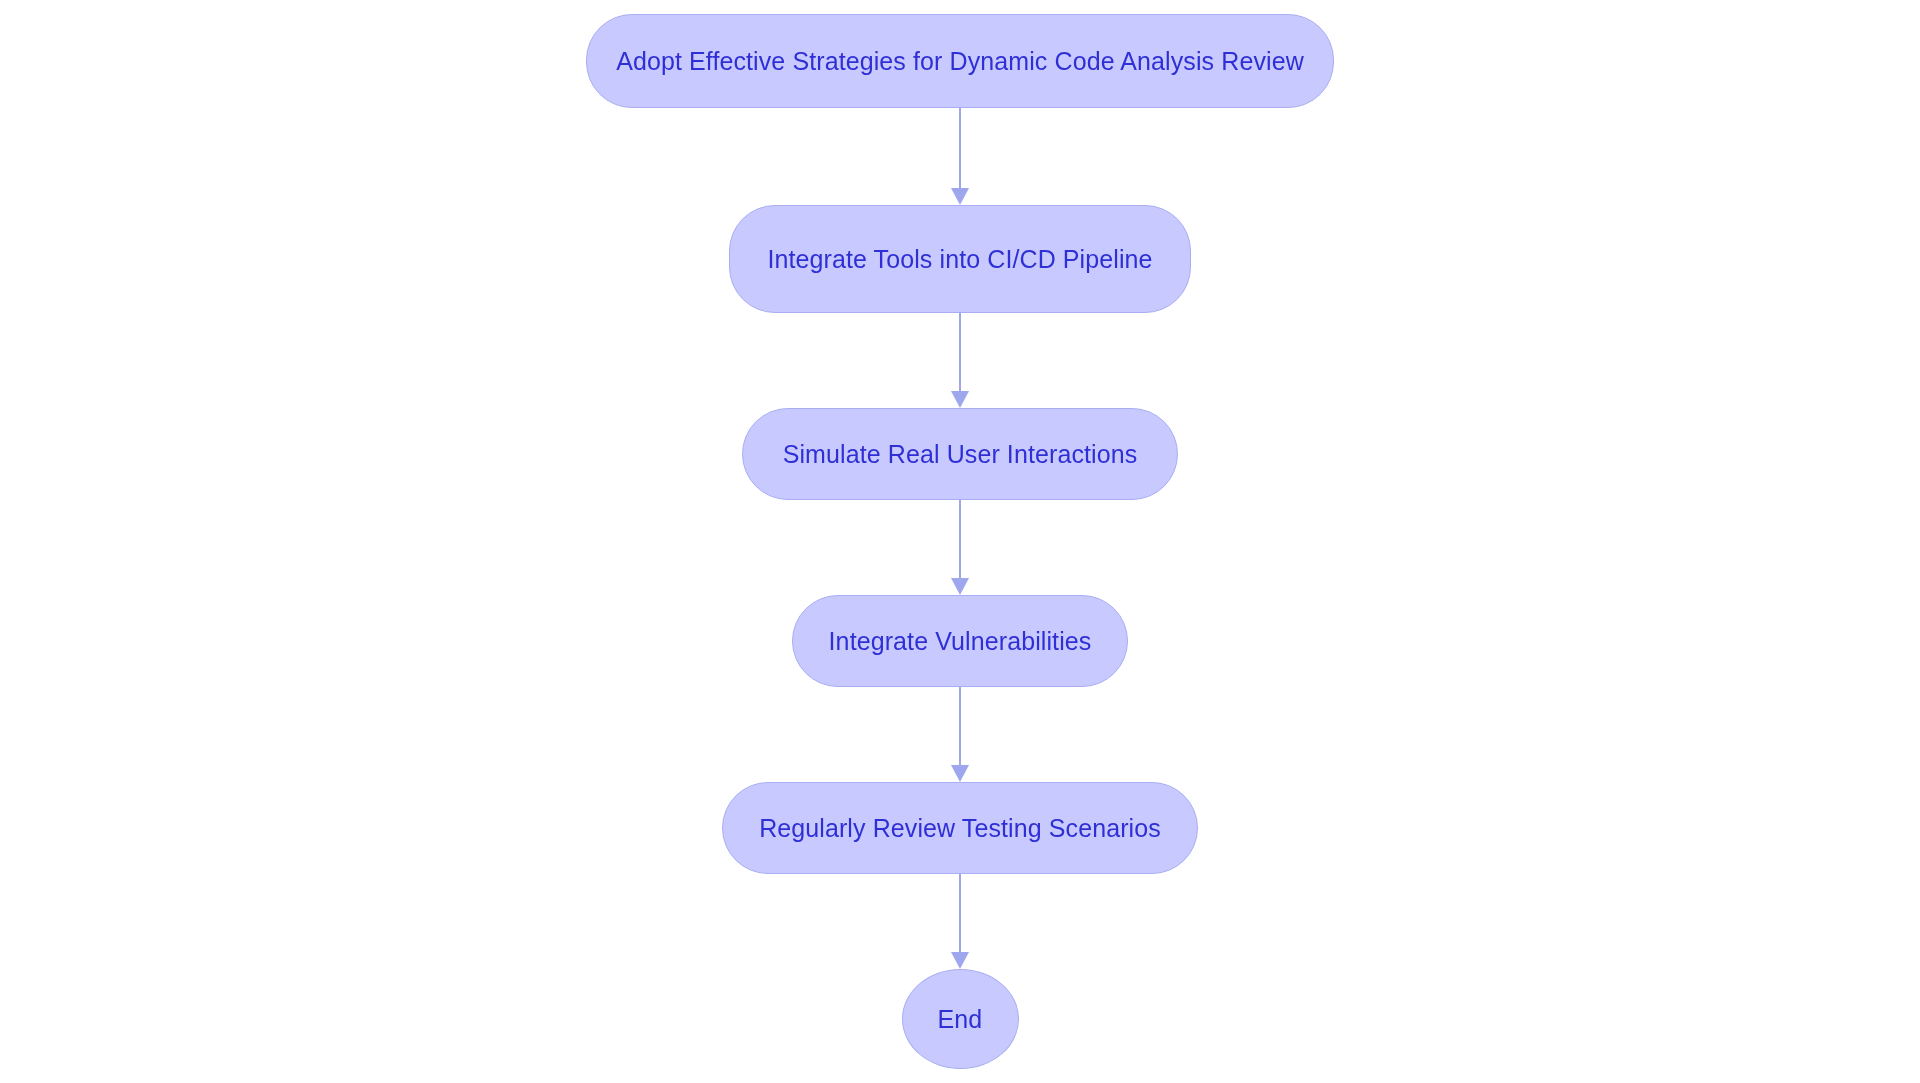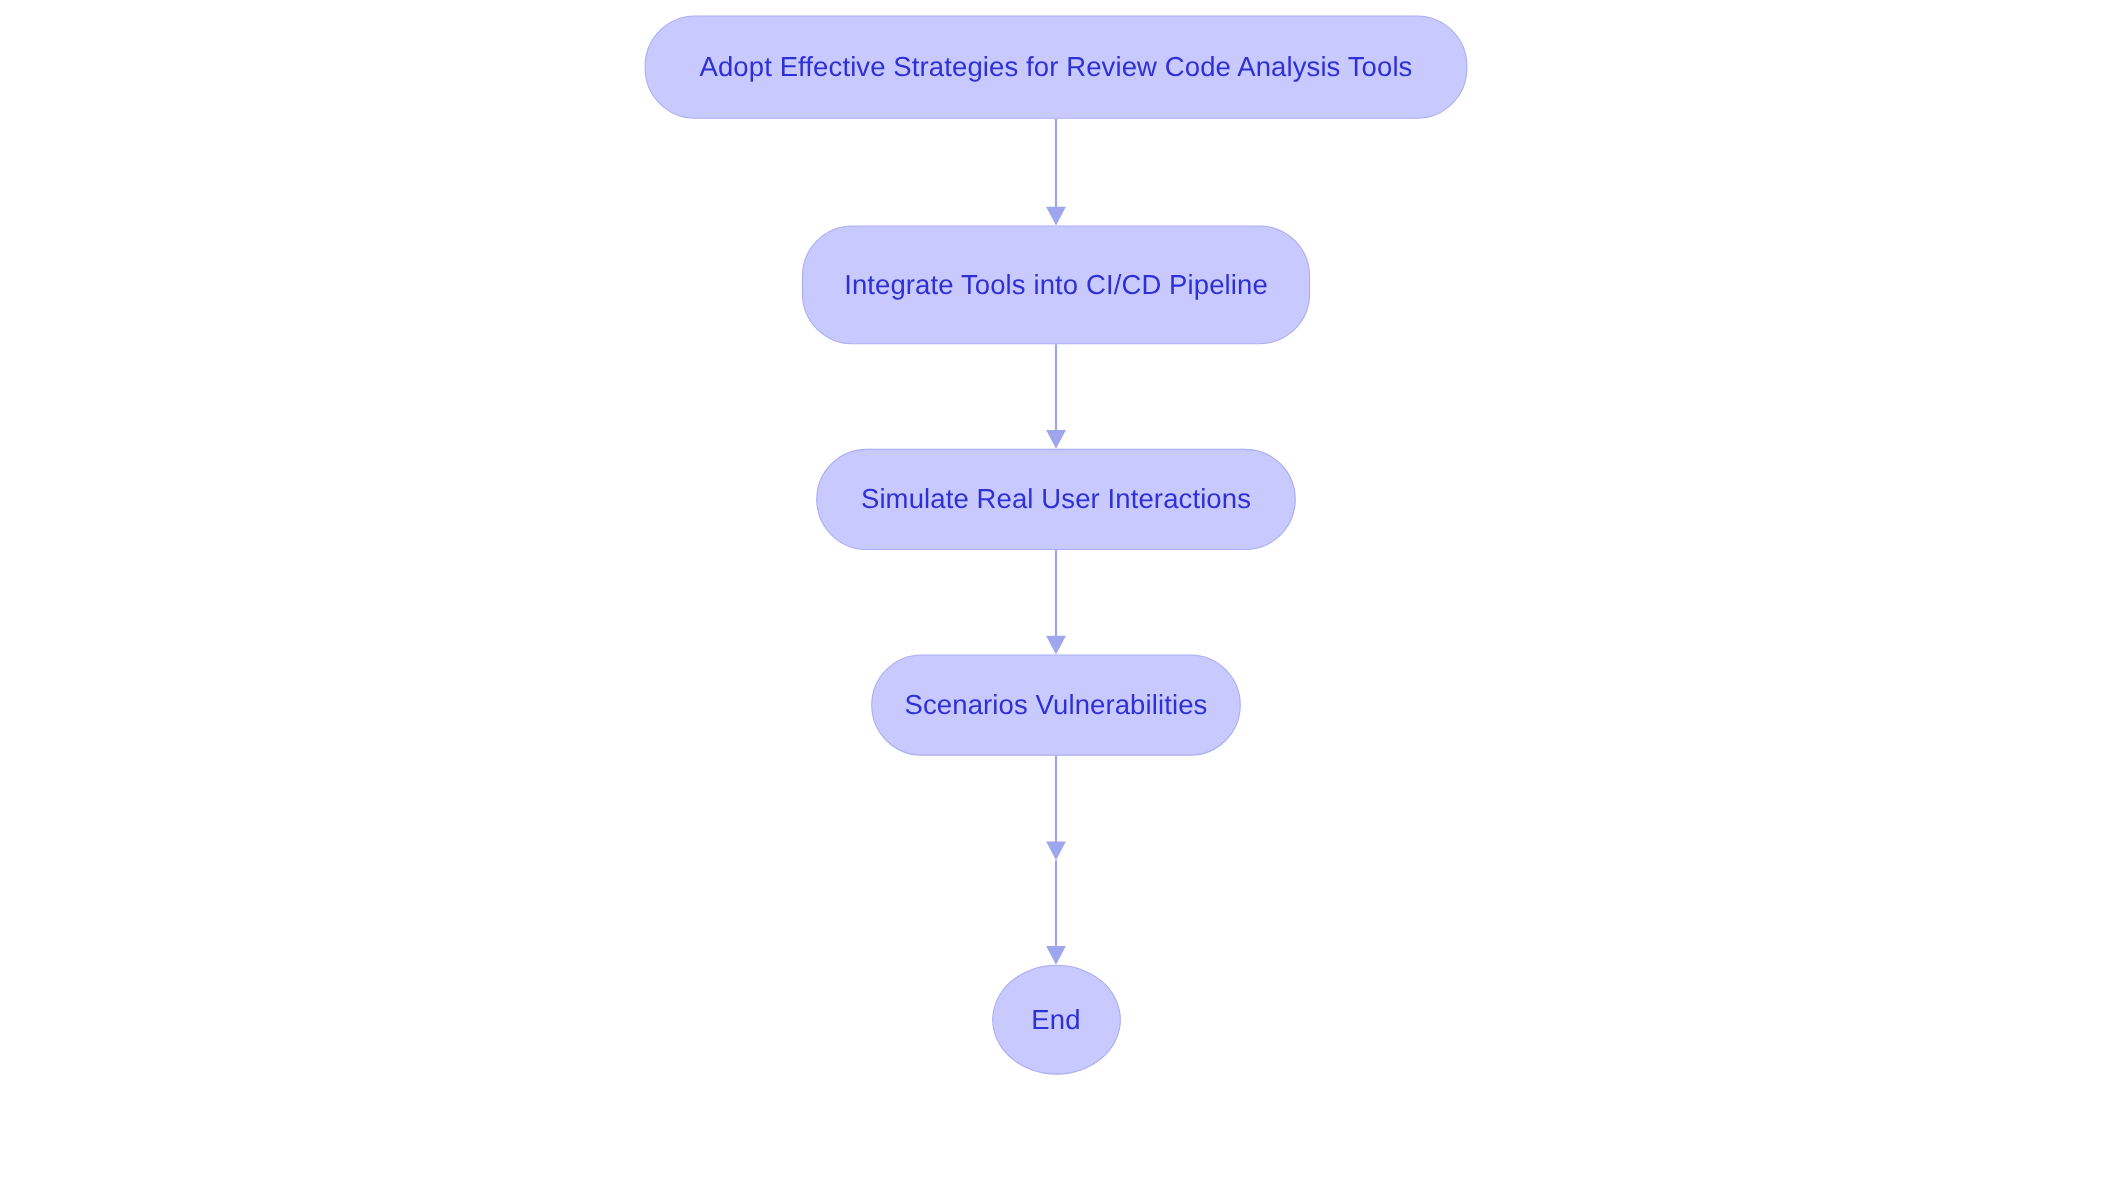--- a/index.html
+++ b/index.html
@@ -81,21 +81,21 @@
     margin-top: -1px;
   }
 </style>
 </head>
 <body>
 
 <div id="flow-canvas">
   <div class="flow-column">
 
     <div class="node stadium" style="width:748px; height:94px; margin-top:14px;">
-      <span>Adopt Effective Strategies for Review Code Analysis Tools</span>
+      <span>Adopt Effective Strategies for Dynamic Code Analysis Review</span>
     </div>
 
     <div class="connector" style="height:97px;">
       <div class="line"></div>
       <div class="arrow-head"></div>
     </div>
 
     <div class="node stadium" style="width:462px; height:108px;">
       <span>Integrate Tools into CI/CD Pipeline</span>
     </div>
@@ -108,28 +108,31 @@
     <div class="node stadium" style="width:436px; height:92px;text-align:center;">
       <span>Simulate Real User Interactions</span>
     </div>
 
     <div class="connector" style="height:95px;">
       <div class="line"></div>
       <div class="arrow-head"></div>
     </div>
 
     <div class="node stadium" style="width:336px; height:92px;">
-      <span>Scenarios Vulnerabilities</span>
+      <span>Integrate Vulnerabilities</span>
     </div>
 
     <div class="connector" style="height:95px;">
       <div class="line"></div>
       <div class="arrow-head"></div>
     </div>
 
+    <div class="node stadium" style="width:476px; height:92px;">
+      <span>Regularly Review Testing Scenarios</span>
+    </div>
 
     <div class="connector" style="height:95px;">
       <div class="line"></div>
       <div class="arrow-head"></div>
     </div>
 
     <div class="node terminal-ellipse" style="width:117px; height:100px;">
       <span>End</span>
     </div>
 

